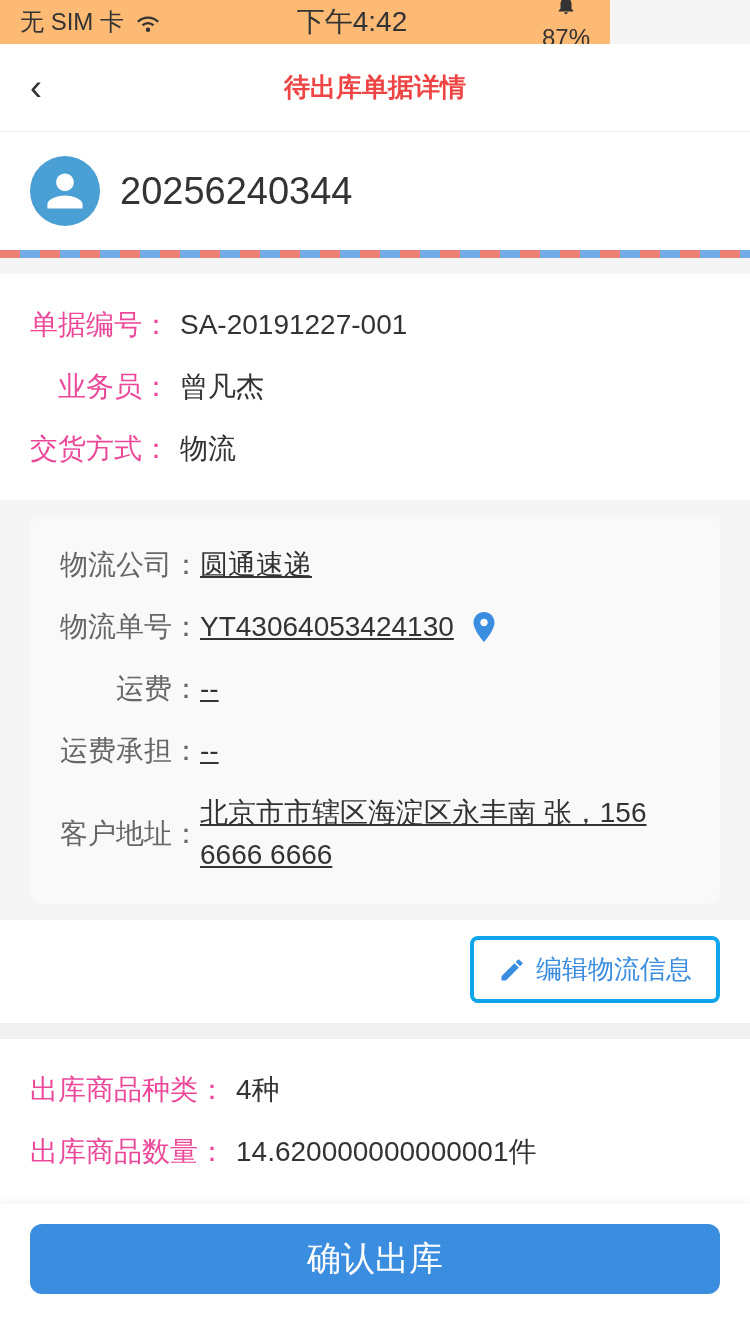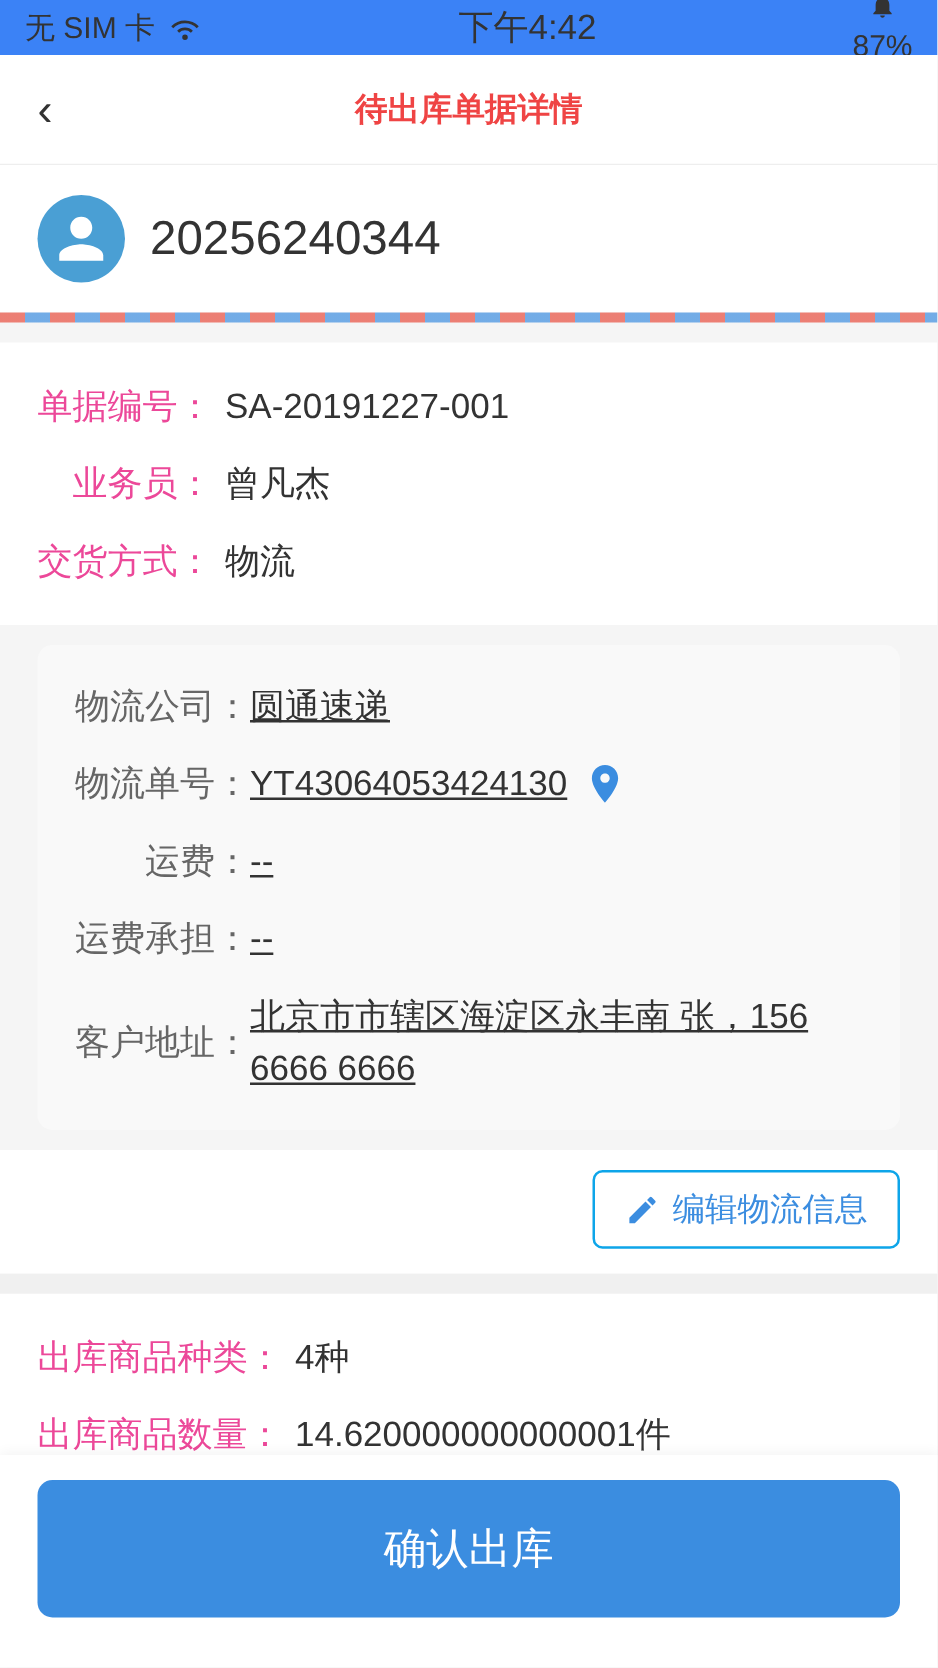--- a/index.html
+++ b/index.html
@@ -8,23 +8,23 @@
       width: 750px;
       min-height: 1334px;
       font-family: -apple-system, "PingFang SC", "Helvetica Neue", Arial, sans-serif;
       background: #f5f5f5;
       font-size: 28px;
       color: #333;
     }
 
     
     .status-bar {
-      width: 750px;
+      width: 610px;
       height: 44px;
-      background: #3b82f6;
+      background: #fdba74;
       display: flex;
       align-items: center;
       justify-content: space-between;
       padding: 0 20px;
       font-size: 24px;
       color: #333;
     }
     .status-left { display: flex; align-items: center; gap: 10px; }
     .status-center { font-size: 28px; font-weight: 500; }
     .status-right { display: flex; align-items: center; gap: 8px; font-size: 24px; flex-direction: column; }
@@ -156,21 +156,21 @@
     }
 
     
     .action-row-right {
       display: flex;
       justify-content: flex-end;
       padding: 16px 30px 20px;
       background: #fff;
     }
     .edit-logistics-btn {
-      border: 2px solid #0ea5e9;
+      border: 4px solid #0ea5e9;
       border-radius: 8px;
       padding: 12px 24px;
       color: #3b8de0;
       font-size: 26px;
       display: flex;
       align-items: center;
       gap: 10px;
       background: #fff;
       cursor: pointer;
     }
@@ -216,21 +216,21 @@
       position: fixed;
       bottom: 0;
       left: 0;
       width: 750px;
       background: #fff;
       padding: 20px 30px 40px;
       box-shadow: 0 -2px 10px rgba(0,0,0,0.05);
     }
     .confirm-btn {
       width: 100%;
-      height: 110px;
+      height: 70px;
       background: #3b8de0;
       border-radius: 12px;
       border: none;
       color: #fff;
       font-size: 34px;
       font-weight: 500;
       cursor: pointer;
       display: flex;
       align-items: center;
       justify-content: center;

